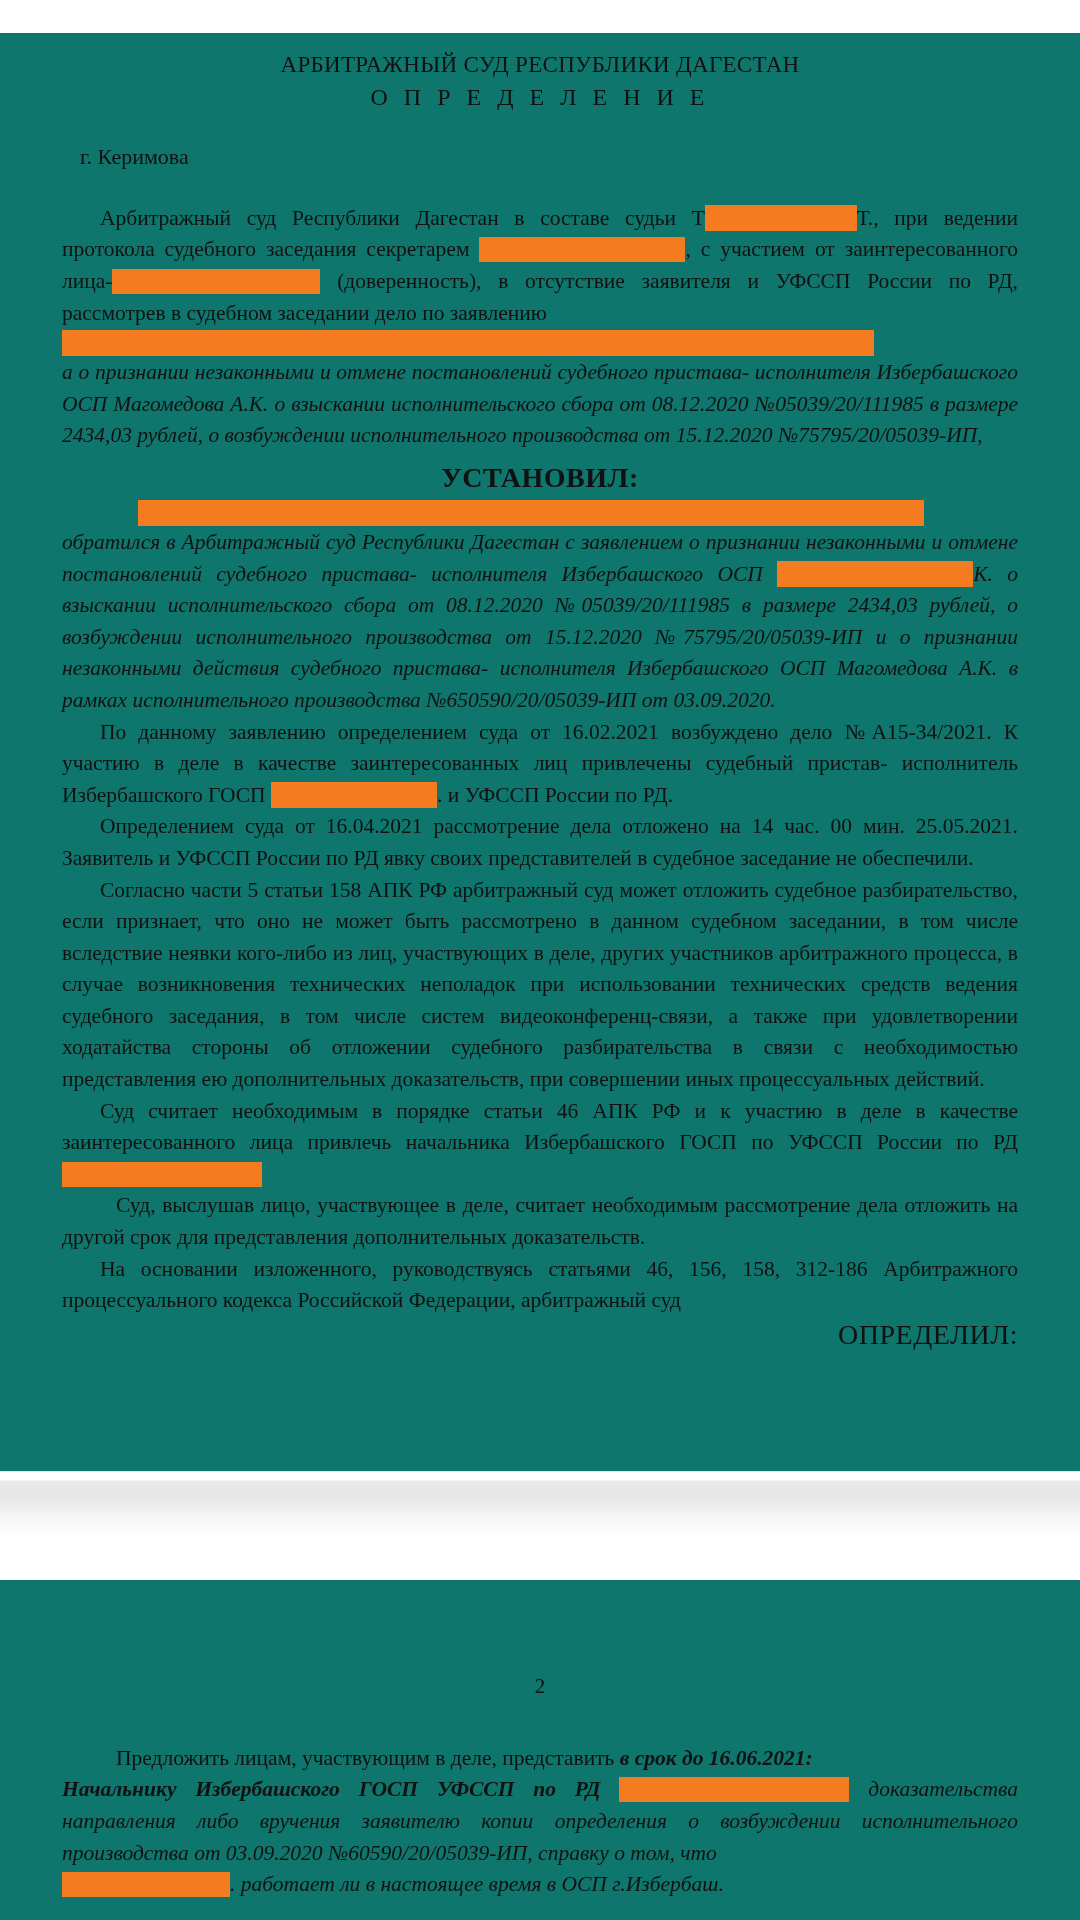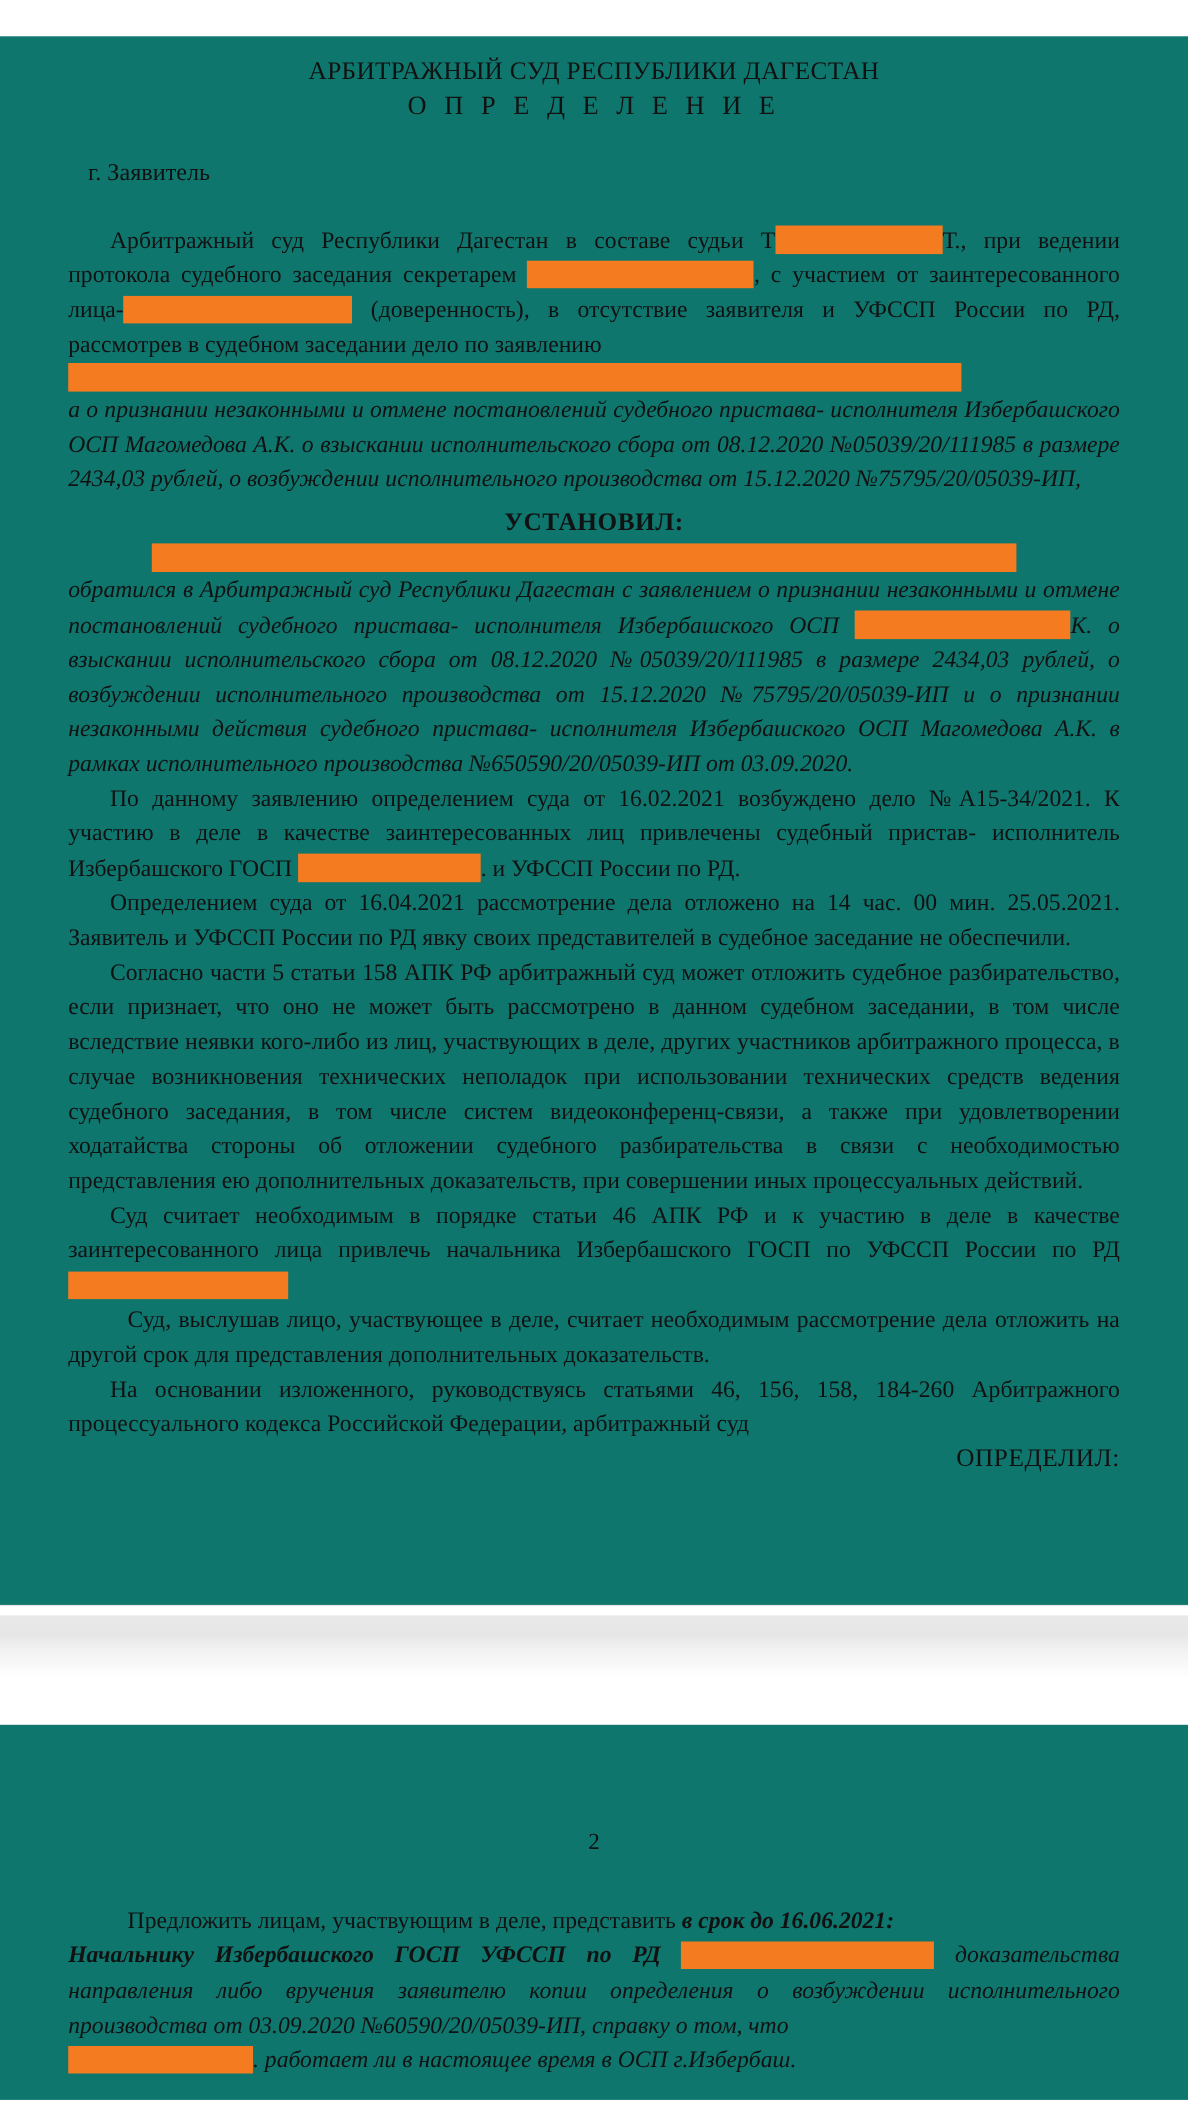--- a/index.html
+++ b/index.html
@@ -63,21 +63,21 @@
     font-size: 22px;
     line-height: 1.45;
   }
   .meta-city { margin-left: 18px; }
   .meta-spacer { height: 4px; }
   .meta-case { margin-right: 4px; }
 
   .section-head {
     text-align: center;
     font-weight: bold;
-    font-size: 23px;
+    font-size: 28px;
     margin: 10px 0 6px 0;
     letter-spacing: 0.5px;
   }
   .section-head.opr {
     font-weight: normal;
     margin: 2px 0 2px 0;
     padding-left: 140px;
     text-align: right;
   }
 
@@ -121,21 +121,21 @@
 <body>
 
 <div class="viewport">
 
   <div class="page page-one">
 
     <div class="court-title">АРБИТРАЖНЫЙ СУД РЕСПУБЛИКИ ДАГЕСТАН</div>
     <div class="doc-kind">О П Р Е Д Е Л Е Н И Е</div>
 
     <div class="meta-row">
-      <span class="meta-city">г. Заявитель</span>
+      <span class="meta-city">г. Керимова</span>
       <span></span>
     </div>
     <div class="meta-spacer"></div>
 
     <div style="height:26px"></div>
 
     <p class="para"><span>Арбитражный суд Республики Дагестан в составе судьи Т</span><span class="redact tall" style="width: 152px; background: rgb(244, 123, 32);"></span><span>Т., при ведении протокола судебного заседания секретарем</span>&nbsp;<span class="redact tall" style="width: 206px; background: rgb(244, 123, 32);"></span><span>, с участием от заинтересованного лица-</span><span class="redact tall" style="width: 208px; background: rgb(244, 123, 32);"></span>&nbsp;<span>(доверенность), в отсутствие заявителя и УФССП России по РД, рассмотрев в судебном заседании дело по заявлению</span></p>
     <span class="redact block" style="width: 812px; background: rgb(244, 123, 32);"></span>
     <p class="para no-indent">а о признании незаконными и отмене постановлений судебного пристава- исполнителя Избербашского ОСП Магомедова А.К.  о взыскании исполнительского сбора от 08.12.2020 №05039/20/111985 в размере 2434,03 рублей, о возбуждении исполнительного производства от 15.12.2020 №75795/20/05039-ИП,</p>
 
@@ -147,21 +147,21 @@
     <p class="para"><span>По данному заявлению определением суда от 16.02.2021 возбуждено дело №А15-34/2021.  К участию в деле в качестве заинтересованных лиц привлечены судебный пристав- исполнитель Избербашского ГОСП</span>&nbsp;<span class="redact tall" style="width: 166px; background: rgb(244, 123, 32);"></span><span>. и УФССП России по РД.</span></p>
 
     <p class="para">Определением суда от 16.04.2021 рассмотрение дела отложено на 14 час. 00 мин. 25.05.2021. Заявитель и УФССП России по РД явку своих представителей в судебное заседание не обеспечили.</p>
 
     <p class="para">Согласно части 5 статьи 158 АПК РФ арбитражный суд может отложить судебное разбирательство, если признает, что оно не может быть рассмотрено в данном судебном заседании, в том числе вследствие неявки кого-либо из лиц, участвующих в деле, других участников арбитражного процесса, в случае возникновения технических неполадок при использовании технических средств ведения судебного заседания, в том числе систем видеоконференц-связи, а также при удовлетворении ходатайства стороны об отложении судебного разбирательства в связи с необходимостью представления ею дополнительных доказательств, при совершении иных процессуальных действий.</p>
 
     <p class="para"><span>Суд считает необходимым в порядке статьи 46 АПК РФ и к участию в деле в качестве заинтересованного лица привлечь начальника Избербашского ГОСП по УФССП России по РД</span><span class="redact tall" style="width: 200px; background: rgb(244, 123, 32);"></span></p>
 
     <p class="para" style="text-indent:54px">Суд, выслушав лицо, участвующее в деле, считает необходимым рассмотрение дела отложить на другой срок для представления дополнительных доказательств.</p>
 
-    <p class="para">На основании изложенного, руководствуясь статьями     46, 156, 158, 184-260 Арбитражного процессуального кодекса Российской Федерации,  арбитражный суд</p>
+    <p class="para">На основании изложенного, руководствуясь статьями     46, 156, 158, 312-186 Арбитражного процессуального кодекса Российской Федерации,  арбитражный суд</p>
 
     <div class="section-head opr">ОПРЕДЕЛИЛ:</div>
 
 
     <div style="height:118px"></div>
   </div>
 
   <div class="page-gap"></div>
 
   <div class="page page-two">

